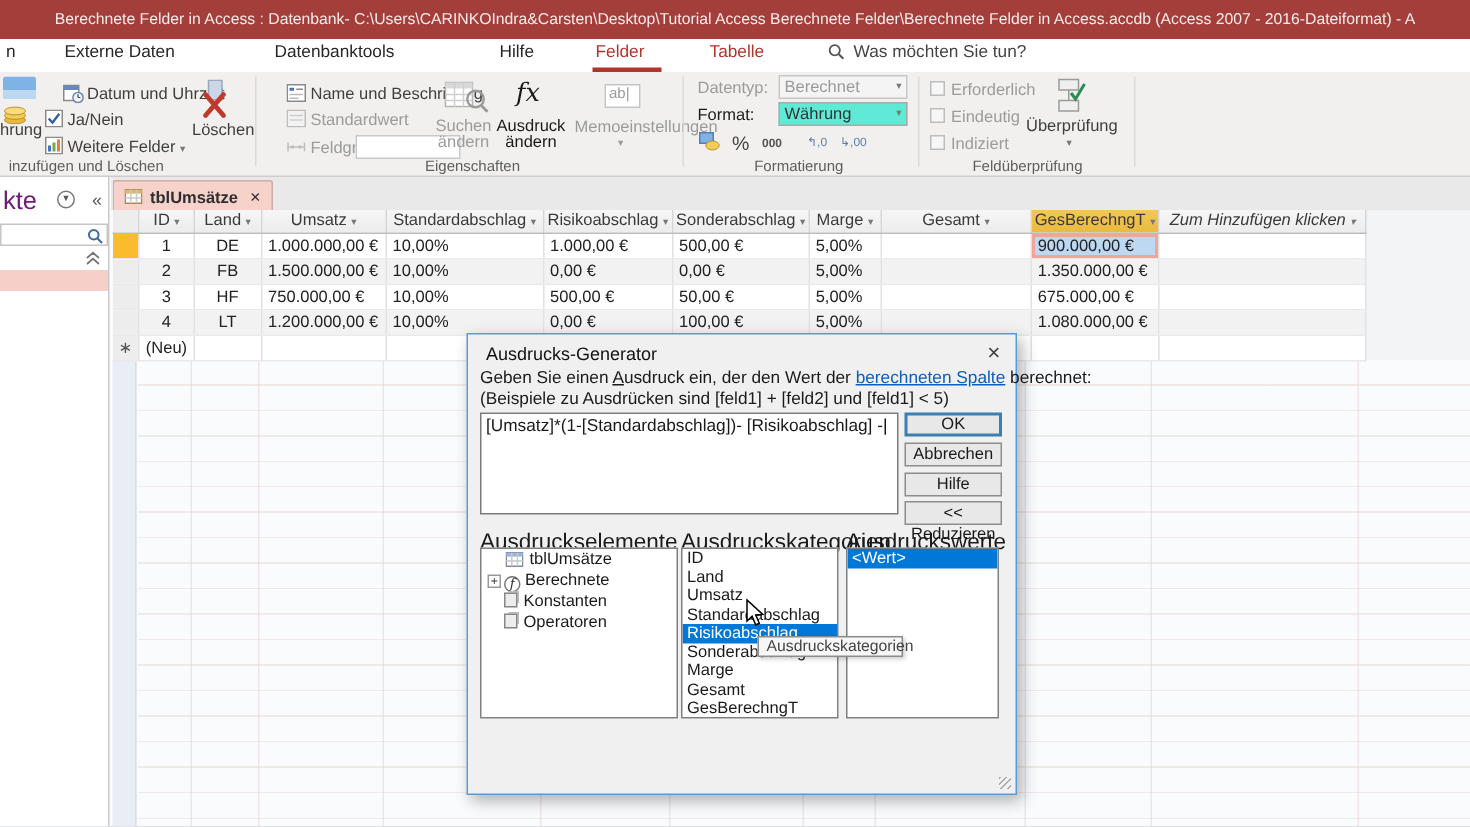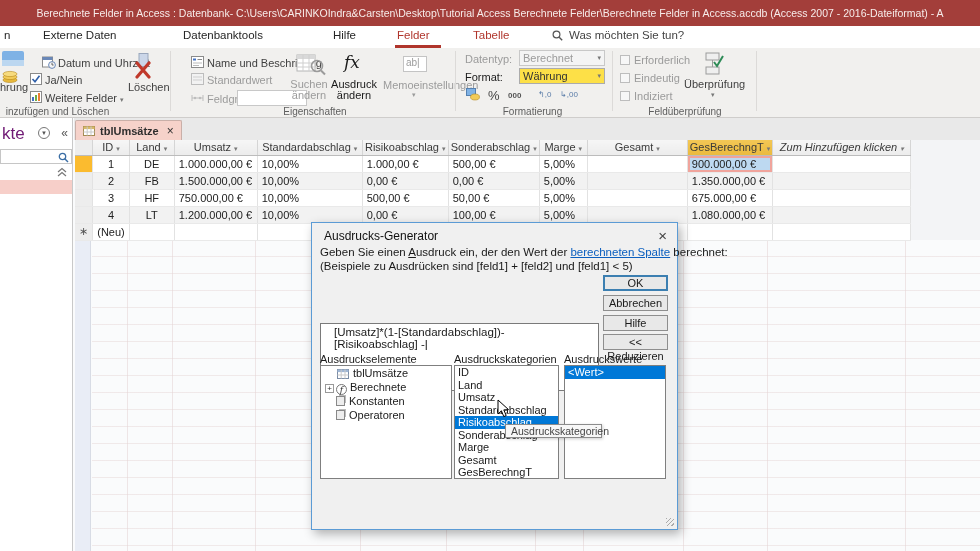--- a/index.html
+++ b/index.html
@@ -21,21 +21,21 @@
 
   
   .ribbon { position:absolute; left:0; top:48px; width:980px; height:70px; background:#F1F0EE;
             border-bottom:1px solid #CFCDCB; font-size:11px; color:#444; }
   .gsep { position:absolute; top:3px; height:60px; width:1px; background:#DCDAD8; }
   .glabel { position:absolute; top:58px; font-size:10px; color:#5E5E5E; text-align:center; }
   .rlbl { position:absolute; font-size:11px; color:#3f3f3f; white-space:nowrap; }
   .rlbl.gray { color:#9B9B9B; }
   .rlbl.dark { color:#1a1a1a; }
   .two { text-align:center; line-height:11px; }
-  .cmb { position:absolute; height:16px; background:#fde047; border:1px solid #ABABAB; font-size:11px;
+  .cmb { position:absolute; height:16px; background:#5eead4; border:1px solid #ABABAB; font-size:11px;
          line-height:14px; padding:0 3px; color:#333; }
   .cmb .da { float:right; color:#777; font-size:7px; line-height:14px; }
   .cmb.gray { color:#9b9b9b; background:#F4F4F4; border-color:#C8C8C8; }
   .chkrow { position:absolute; font-size:11px; color:#9B9B9B; }
   .chkbox { display:inline-block; width:10px; height:10px; border:1px solid #BDBDBD; background:#F7F7F7;
             vertical-align:-1px; margin-right:4px; }
   .icon16 { position:absolute; width:16px; height:16px; }
   .fxic { font-family:"DejaVu Serif", serif; font-style:italic; font-size:17px; color:#1a1a1a; }
   .abic { font-size:10px; color:#9b9b9b; border:1px solid #C4C4C4; padding:0 2px; background:#fff; }
   .decic { font-size:8px; color:#5a7ca8; }
@@ -91,26 +91,26 @@
   
   .dialog { position:absolute; left:311px; top:222px; width:367px; height:308px; background:#F0F0F0;
             border:1px solid #5B9BD5; box-shadow:3px 4px 10px rgba(0,0,0,.3); font-size:11.5px; color:#1a1a1a; z-index:50; }
   .dlg-title { position:absolute; left:12px; top:6px; font-size:12px; color:#111; }
   .dlg-x { position:absolute; right:10px; top:4px; font-size:15px; color:#444; }
   .dlg-line1 { position:absolute; left:8px; top:23px; white-space:nowrap; }
   .dlg-line2 { position:absolute; left:8px; top:37px; white-space:nowrap; }
   .accel { text-decoration:underline; }
   .dlg-link { color:#0B5FBF; text-decoration:underline; }
   .exprbox { position:absolute; left:8px; top:52px; width:279px; height:68px; background:#fff;
-             border:1px solid #7A7A7A; padding:2px 13px; font-size:11.5px;margin-top:48px; }
+             border:1px solid #7A7A7A; padding:2px 3px; font-size:11.5px; }
   .caret { font-weight:normal; color:#000; }
   .dbtn { position:absolute; left:291px; width:65px; height:16px; background:#E8E8E8; border:1px solid #8E8E8E;
           font-size:11px; text-align:center; line-height:14px; color:#1a1a1a; }
   .dbtn.def { border:2px solid #3C7FB1; line-height:12px; }
-  .lstlabel { position:absolute; font-size:11px; color:#1a1a1a; }
+  .lstlabel { position:absolute; font-size:15px; color:#1a1a1a; }
   .lstbox { position:absolute; background:#fff; border:1px solid #7F7F7F; overflow:hidden; }
   .li { height:12.5px; line-height:12.5px; padding:0 3px; font-size:11px; white-space:nowrap; }
   .li.sel { background:#0078D7; color:#fff; }
   .treerow { height:14px; line-height:14px; font-size:11px; white-space:nowrap; position:relative; padding-left:4px;}
   .expbox { display:inline-block; width:9px; height:9px; border:1px solid #999; background:#fff;
             font-size:8px; line-height:7px; text-align:center; color:#333; vertical-align:0px; margin-right:2px;}
   .tic { display:inline-block; vertical-align:-2px; margin-right:4px; }
   .fxcirc { display:inline-block; width:11px; height:11px; border:1px solid #777; border-radius:50%;
             font-family:"DejaVu Serif",serif; font-style:italic; font-size:9px; line-height:10px; text-align:center;
             color:#333; vertical-align:-2px; margin-right:3px; background:#fff;}

